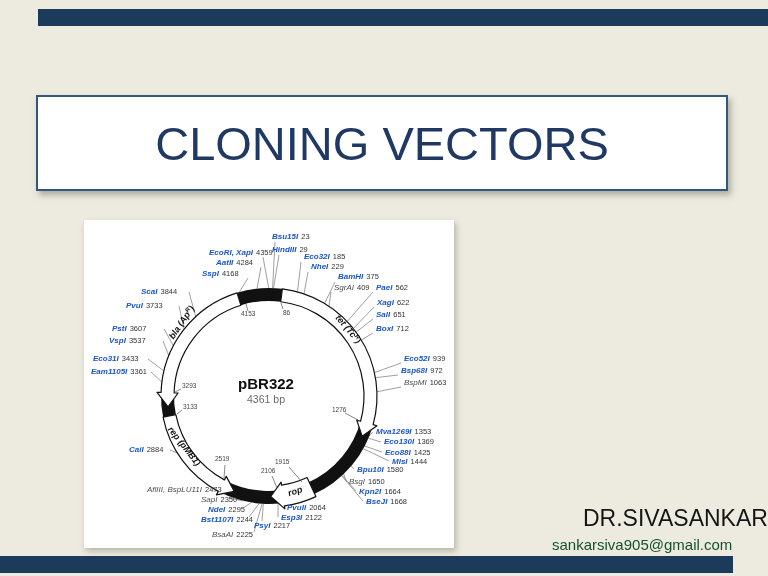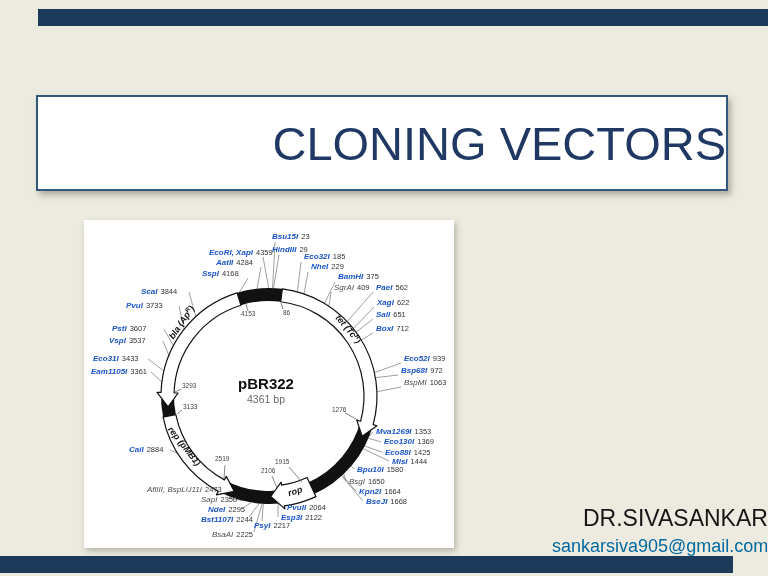--- a/index.html
+++ b/index.html
@@ -2,27 +2,27 @@
 <html><head>
 <meta charset="utf-8">
 <style>
   html,body{margin:0;padding:0;background:#888;}
   .slide{position:relative;width:768px;height:576px;background:#edebdf;overflow:hidden;
          font-family:"Liberation Sans",sans-serif;}
   .bar-top{position:absolute;left:38px;top:9px;width:730px;height:17px;background:#1c3b5a;}
   .bar-bottom{position:absolute;left:0;top:556px;width:733px;height:17px;background:#1c3b5a;}
   .title-box{position:absolute;left:36px;top:95px;width:688px;height:92px;background:#ffffff;
              border:2px solid #33587e;box-shadow:3px 4px 6px rgba(110,110,95,.5);
-             display:flex;align-items:center;justify-content:flex-end;}
+             display:flex;align-items:center;justify-content:center;}
   .title{font-size:47px;color:#1f3864;white-space:nowrap;}
   .figure{position:absolute;left:84px;top:220px;width:370px;height:328px;background:#ffffff;
           box-shadow:2px 3px 6px rgba(110,110,95,.45);}
   .figure svg{display:block;}
   .author{position:absolute;left:539px;top:505px;font-size:23px;color:#151515;white-space:nowrap;margin-left:44px;}
-  .email{position:absolute;left:552px;top:536px;font-size:18px;color:#0369a1;white-space:nowrap;}
+  .email{position:absolute;left:552px;top:536px;font-size:15px;color:#14532d;white-space:nowrap;}
 
   
   .en{font-style:italic;font-weight:bold;fill:#1b55c8;font-size:8px;}
   .eg{font-style:italic;fill:#4d4d4d;font-size:8px;}
   .val{fill:#333;font-size:7.5px;font-style:normal;font-weight:normal;}
   .tick{fill:#444;font-size:6.5px;}
   .gene{font-style:italic;font-weight:bold;fill:#111;font-size:9px;}
   .ctr1{font-weight:bold;fill:#111;font-size:15px;}
   .ctr2{fill:#6a6a6a;font-size:10.5px;}
 </style>

